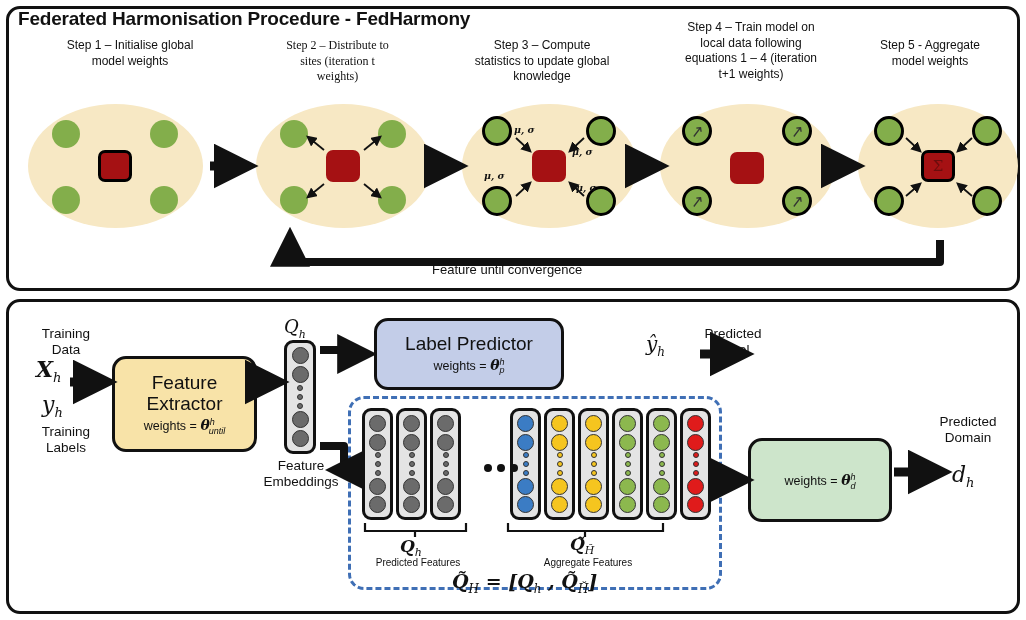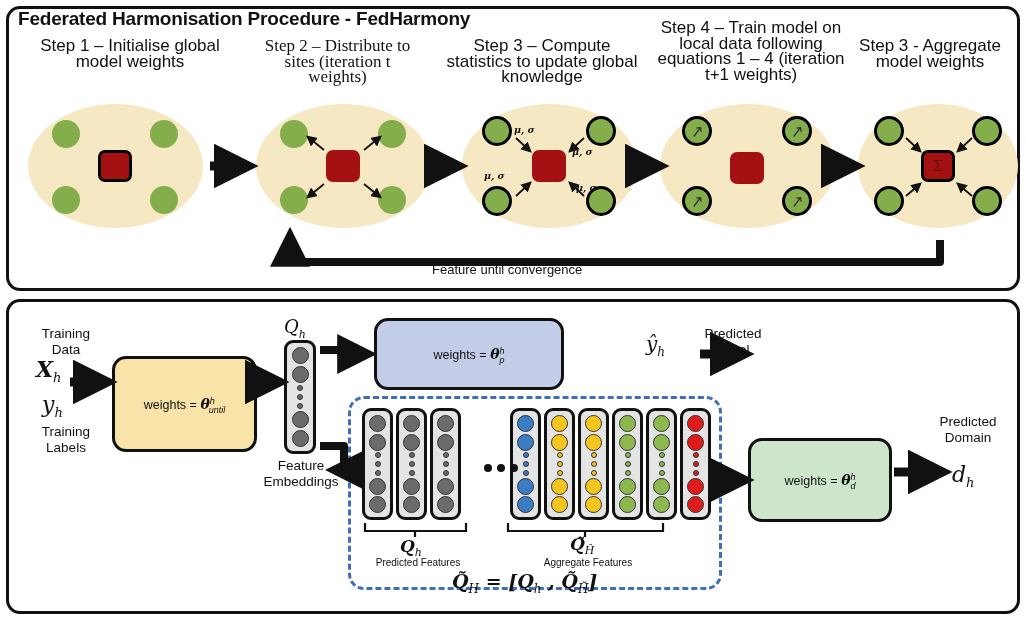--- a/index.html
+++ b/index.html
@@ -22,21 +22,21 @@
   #bottom-panel { left:6px; top:299px; width:1014px; height:315px; }
 
   .main-title {
     position:absolute; left:18px; top:8px;
     font-size:19px; font-weight:bold; letter-spacing:-0.2px;
     white-space:nowrap;
   }
   .step-caption {
     position:absolute;
     text-align:center;
-    font-size:17px;
+    font-size:12px;
     line-height:15.5px;
     white-space:pre-line;
   }
 
   
   .cluster { position:absolute; }
   .ellipse {
     position:absolute; left:0; top:0;
     width:100%; height:100%;
     background:#F7E8C4;
@@ -148,21 +148,21 @@
 <div class="step-caption" style="left:250px; top:38px; width:175px;font-family:Liberation Serif, serif;">Step 2 – Distribute to
 sites (iteration t
 weights)</div>
 <div class="step-caption" style="left:432px; top:38px; width:220px;">Step 3 – Compute
 statistics to update global
 knowledge</div>
 <div class="step-caption" style="left:655px; top:20px; width:192px;">Step 4 – Train model on
 local data following
 equations 1 – 4 (iteration
 t+1 weights)</div>
-<div class="step-caption" style="left:845px; top:38px; width:170px;">Step 3 - Aggregate
+<div class="step-caption" style="left:845px; top:38px; width:170px;">Step 5 - Aggregate
 model weights</div>
 
 <div class="cluster" style="left:28px; top:104px; width:175px; height:124px;">
   <div class="ellipse"></div>
   <div class="node" style="left:24px; top:16px;"></div>
   <div class="node" style="left:122px; top:16px;"></div>
   <div class="node" style="left:24px; top:82px;"></div>
   <div class="node" style="left:122px; top:82px;"></div>
   <div class="center-box outlined" style="left:70px; top:46px;"></div>
 </div>
@@ -273,20 +273,22 @@
 </div>
 
 <div class="math" style="left:42px; top:392px; font-size:22px;">
   <span>𝑦</span><sub style="font-size:13px;">h</sub>
 </div>
 
 <div class="lbl" style="left:20px; top:424px; width:92px;">Training
 Labels</div>
 
 <div class="box" id="feature-extractor" style="left:112px; top:356px; width:145px; height:96px;">
+  <div class="b-title">Feature
+Extractor</div>
   <div class="b-sub">
     <span>weights = </span><span class="math" style="position:relative; font-weight:bold; font-size:14px;">𝜽</span><sup style="font-size:9px; font-style:italic;">h</sup><sub style="font-size:9px; font-style:italic; margin-left:-6px;">until</sub>
   </div>
 </div>
 
 <div class="math" style="left:284px; top:316px; font-size:18px;">
   <span>Q</span><sub style="font-size:11px;">h</sub>
 </div>
 
 <div class="fcol" id="embedding-col" style="left:284px; top:340px; width:32px; height:114px;">
@@ -298,20 +300,21 @@
     <span class="dot dot-sm" style="background:#6B6B6B"></span>
   </span>
   <span class="dot dot-big" style="background:#6B6B6B"></span>
   <span class="dot dot-big" style="background:#6B6B6B"></span>
 </div>
 
 <div class="lbl" style="left:258px; top:458px; width:86px;">Feature
 Embeddings</div>
 
 <div class="box" id="label-predictor" style="left:374px; top:318px; width:190px; height:72px;">
+  <div class="b-title">Label Predictor</div>
   <div class="b-sub">
     <span>weights = </span><span class="math" style="position:relative; font-weight:bold; font-size:14px;">𝜽</span><sup style="font-size:9px; font-style:italic;">h</sup><sub style="font-size:9px; font-style:italic; margin-left:-5px;">p</sub>
   </div>
 </div>
 
 <div class="math" style="left:646px; top:332px; font-size:20px;">
   <span>ŷ</span><sub style="font-size:12px;">h</sub>
 </div>
 <div class="lbl" style="left:684px; top:326px; width:98px;">Predicted
 Label</div>

